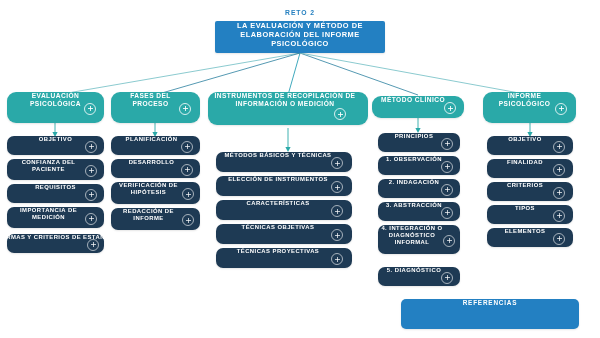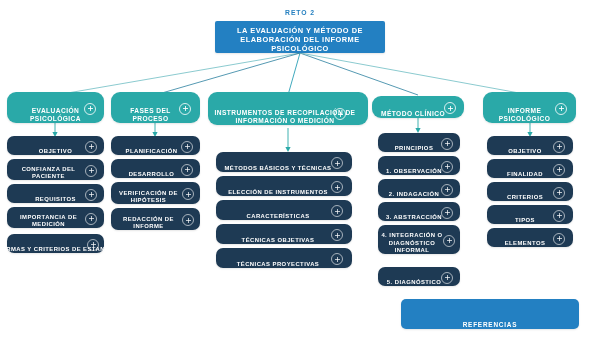--- a/index.html
+++ b/index.html
@@ -27,21 +27,21 @@
     width: 600px;
     height: 338px;
     pointer-events: none;
   }
 
   
   .node {
     position: absolute;
     box-sizing: border-box;
     display: flex;
-    align-items: flex-end;
+    align-items: flex-start;
     justify-content: center;
     text-align: center;
     color: #ffffff;
     letter-spacing: 0.45px;
     line-height: 1.22;
     text-transform: uppercase;
   }
   .node .label {
     display: block;
     padding: 0 2px;

